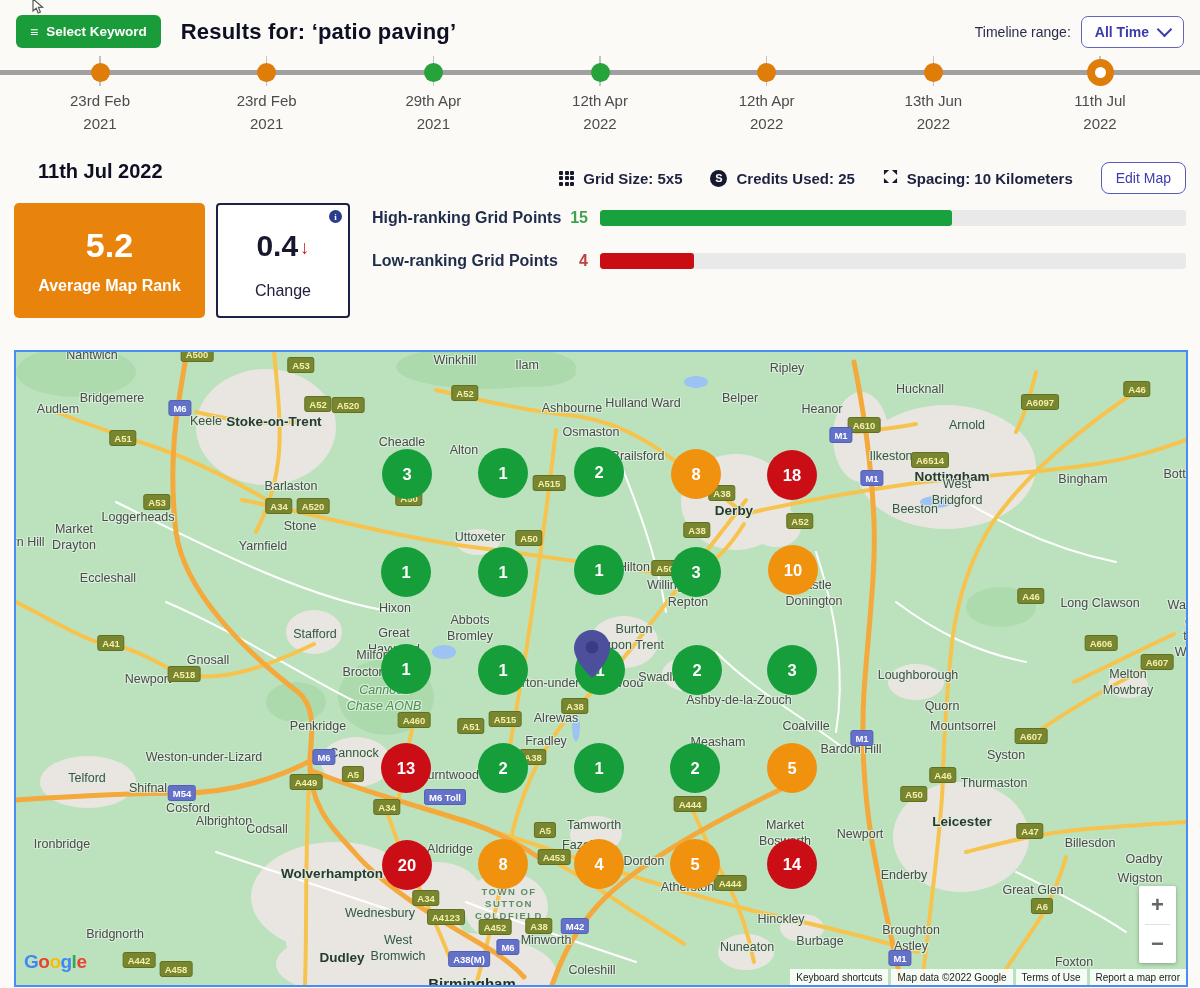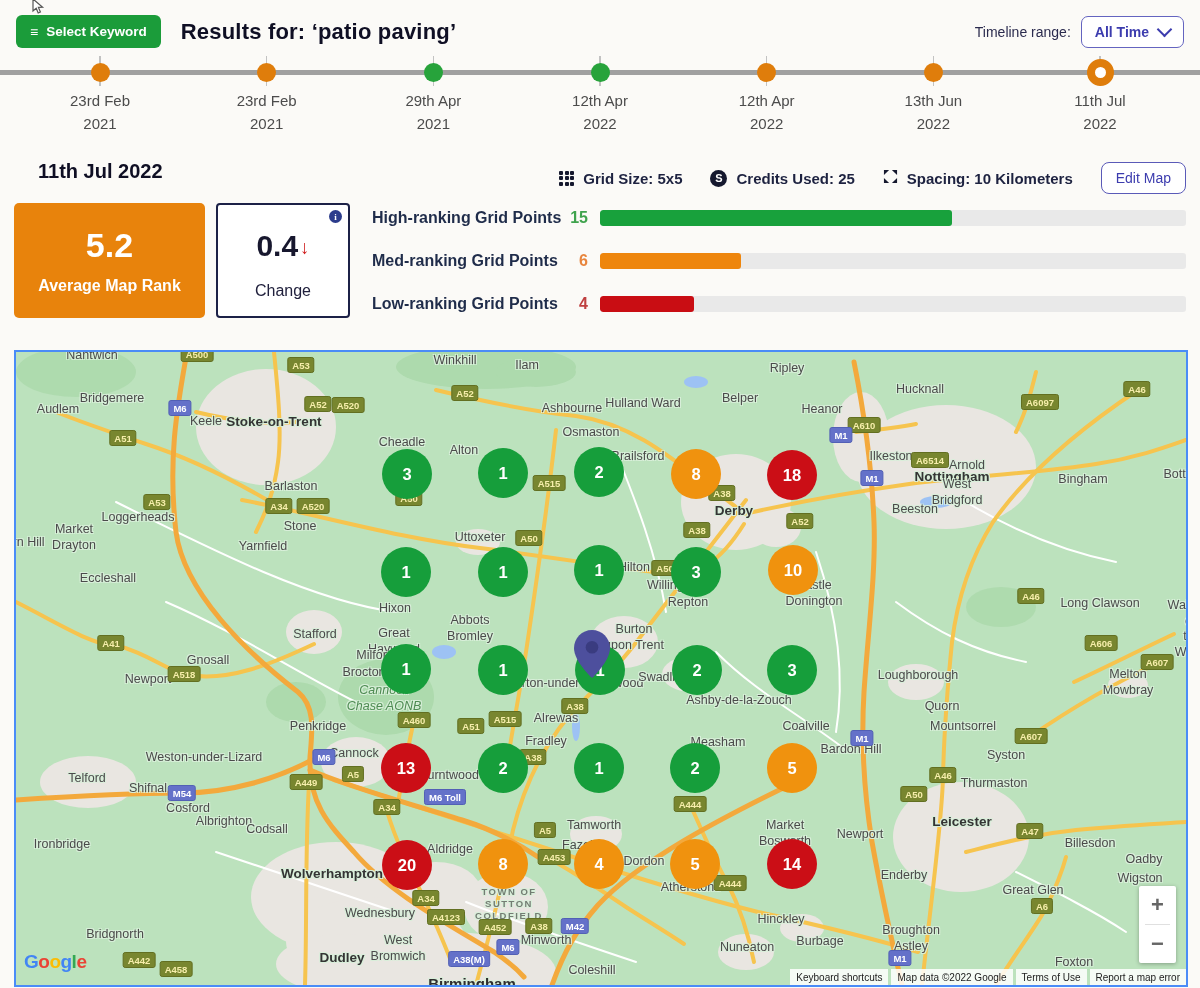--- a/index.html
+++ b/index.html
@@ -178,27 +178,20 @@
   <div class="chg-val"><span>0.4</span><span class="chg-arrow">↓</span></div>
   <div class="chg-lbl">Change</div>
 </div>
 
 <div class="bars">
     <div class="bar-row">
       <span class="bar-label">High-ranking Grid Points</span>
       <span class="bar-value" style="color: rgb(63, 163, 77);">15</span>
       <div class="bar-track">
         <div class="bar-fill" style="width: 60%; background: rgb(24, 161, 60);"></div>
-      </div>
-    </div>
-    <div class="bar-row">
-      <span class="bar-label">Med-ranking Grid Points</span>
-      <span class="bar-value" style="color: rgb(232, 133, 61);">6</span>
-      <div class="bar-track">
-        <div class="bar-fill" style="width: 24%; background: rgb(238, 134, 13);"></div>
       </div>
     </div>
     <div class="bar-row">
       <span class="bar-label">Low-ranking Grid Points</span>
       <span class="bar-value" style="color: rgb(191, 64, 64);">4</span>
       <div class="bar-track">
         <div class="bar-fill" style="width: 16%; background: rgb(201, 13, 19);"></div>
       </div>
     </div>
   </div>
@@ -311,21 +304,21 @@
     <span class="town" style="left: 439px; top: 9px;">Winkhill</span>
     <span class="town" style="left: 511px; top: 14px;">Ilam</span>
     <span class="town" style="left: 556px; top: 57px;">Ashbourne</span>
     <span class="town" style="left: 575px; top: 81px;">Osmaston</span>
     <span class="town" style="left: 627px; top: 52px;">Hulland Ward</span>
     <span class="town" style="left: 622px; top: 105px;">Brailsford</span>
     <span class="town" style="left: 724px; top: 47px;">Belper</span>
     <span class="town" style="left: 771px; top: 17px;">Ripley</span>
     <span class="town" style="left: 806px; top: 58px;">Heanor</span>
     <span class="town" style="left: 904px; top: 38px;">Hucknall</span>
-    <span class="town" style="left: 951px; top: 74px; margin-top: 40px;">Arnold</span>
+    <span class="town" style="left: 951px; top: 74px;">Arnold</span>
     <span class="town c" style="left: 936px; top: 125px;">Nottingham</span>
     <span class="town" style="left: 941px; top: 141px;">West
 Bridgford</span>
     <span class="town" style="left: 899px; top: 158px;">Beeston</span>
     <span class="town" style="left: 875px; top: 105px;">Ilkeston</span>
     <span class="town" style="left: 1067px; top: 128px;">Bingham</span>
     <span class="town" style="left: 1176px; top: 123px;">Bottesford</span>
     <span class="town" style="left: 386px; top: 91px;">Cheadle</span>
     <span class="town" style="left: 448px; top: 99px;">Alton</span>
     <span class="town" style="left: 464px; top: 186px;">Uttoxeter</span>

